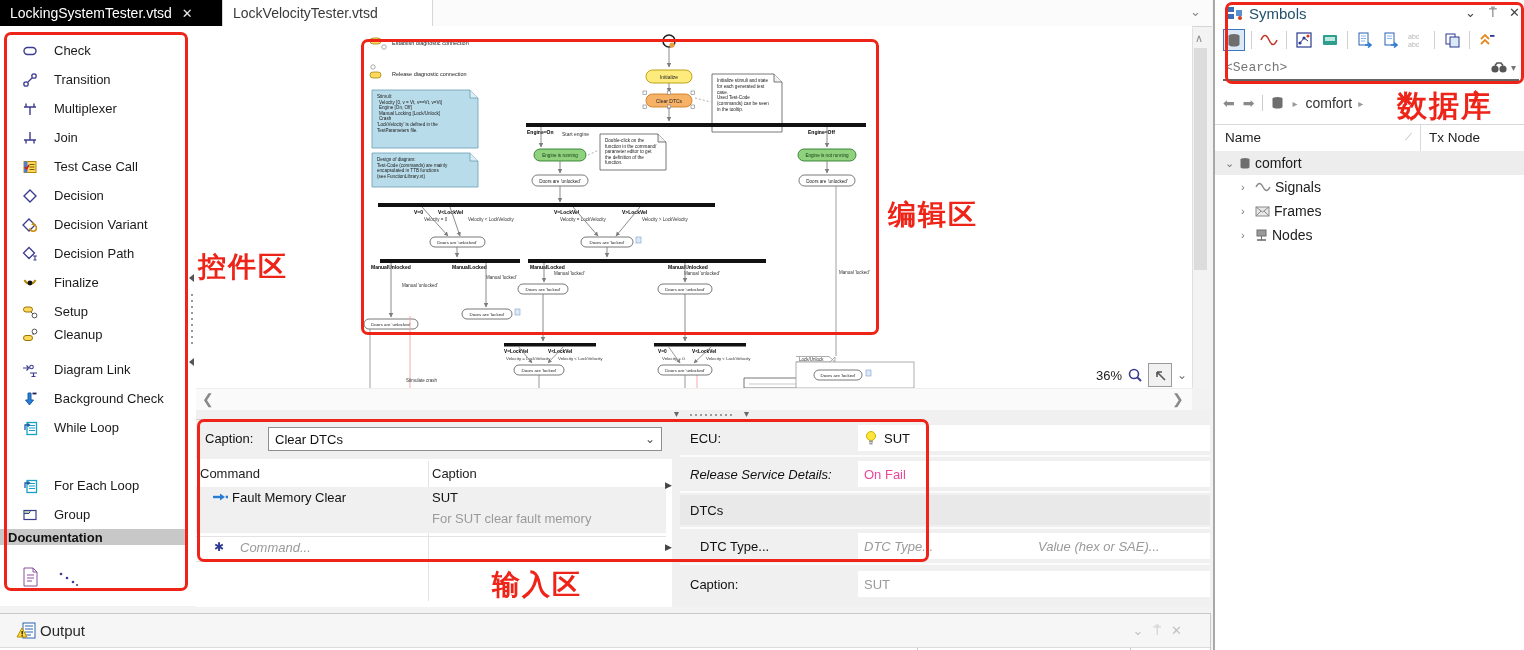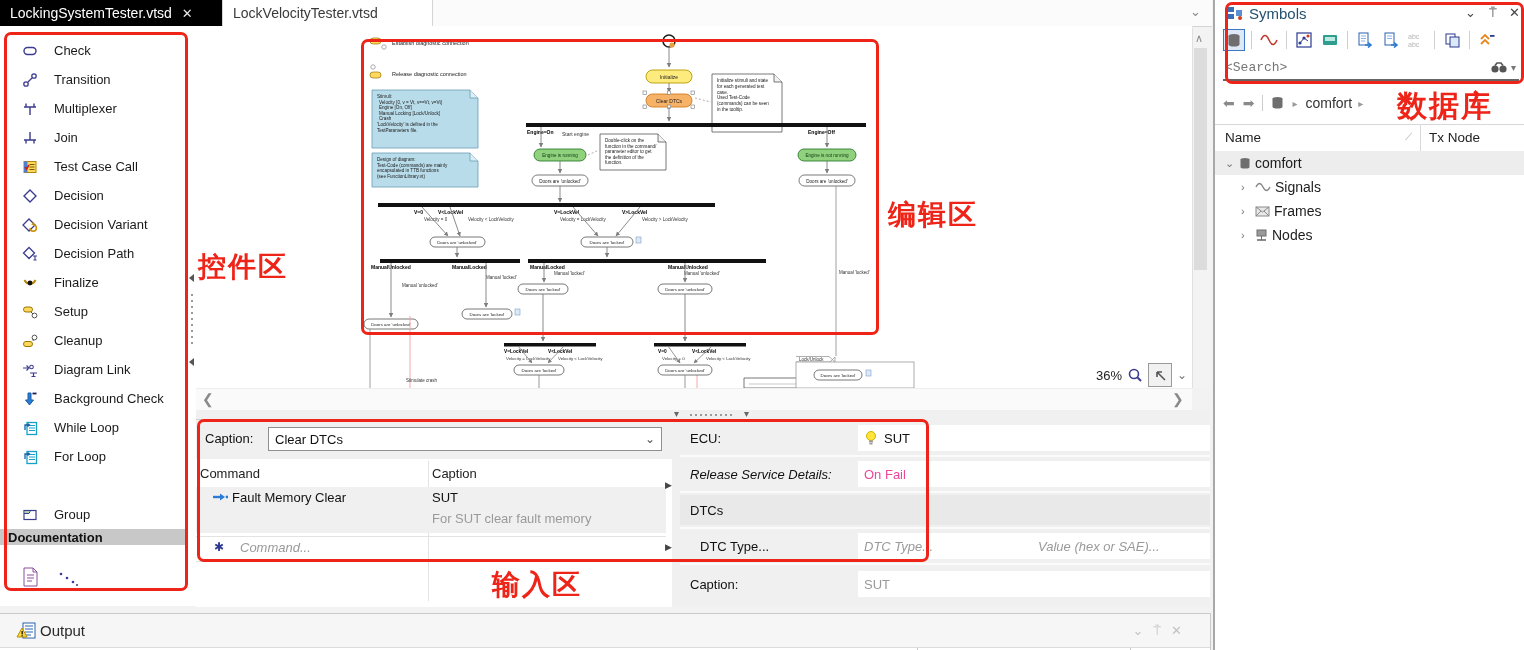--- a/index.html
+++ b/index.html
@@ -176,21 +176,21 @@
     <div class="tb-row" style="top:271px">
       <span class="tb-ic">
           <svg width="18" height="18">
             <rect x="2.5" y="4" width="9" height="5" rx="2.5" fill="#ffd95e" stroke="#9a7500"></rect>
             <circle cx="13.5" cy="12.5" r="2.4" fill="none" stroke="#555"></circle>
             <path d="M10 9 L12 11" stroke="#555"></path>
           </svg>
         </span>
       <span class="tb-lb">Setup</span>
     </div>
-    <div class="tb-row" style="top:300px">
+    <div class="tb-row" style="top:294px">
       <span class="tb-ic">
           <svg width="18" height="18">
             <circle cx="13.5" cy="5.5" r="2.4" fill="none" stroke="#555"></circle>
             <rect x="2.5" y="9.5" width="9" height="5" rx="2.5" fill="#ffd95e" stroke="#9a7500"></rect>
             <path d="M11.5 7.5 L12.5 9" stroke="#555"></path>
           </svg>
         </span>
       <span class="tb-lb">Cleanup</span>
     </div>
     <div class="tb-row" style="top:329px">
@@ -215,29 +215,29 @@
     <div class="tb-row" style="top:387px">
       <span class="tb-ic">
           <svg width="18" height="18">
             <rect x="6" y="3.5" width="9.5" height="12" fill="#fff" stroke="#19a0c8" stroke-width="1.3"></rect>
             <path d="M8 6.5 h6 M8 9 h6 M8 11.5 h6" stroke="#19a0c8"></path>
             <path d="M4 11 V6 h4 M6.5 4.5 L8.5 6 L6.5 7.5" stroke="#1b5ea8" stroke-width="1.3" fill="none"></path>
           </svg>
         </span>
       <span class="tb-lb">While Loop</span>
     </div>
-    <div class="tb-row" style="top:416px">
+    <div class="tb-row" style="top:445px">
       <span class="tb-ic">
           <svg width="18" height="18">
             <rect x="6" y="3.5" width="9.5" height="12" fill="#fff" stroke="#19a0c8" stroke-width="1.3"></rect>
             <path d="M8 6.5 h6 M8 9 h6 M8 11.5 h6" stroke="#19a0c8"></path>
             <path d="M4 11 V6 h4 M6.5 4.5 L8.5 6 L6.5 7.5" stroke="#1b5ea8" stroke-width="1.3" fill="none"></path>
           </svg>
         </span>
-      <span class="tb-lb">For Loop</span>
+      <span class="tb-lb">For Each Loop</span>
     </div>
     <div class="tb-row" style="top:474px">
       <span class="tb-ic">
           <svg width="18" height="18">
             <rect x="3" y="4.5" width="12" height="9" fill="#fff" stroke="#3b3b8f" stroke-width="1.2"></rect>
             <path d="M3 7.5 L8 7.5 L9.5 4.5" stroke="#3b3b8f" fill="none"></path>
             <rect x="3.8" y="5.2" width="4" height="1.6" fill="#8fd17d"></rect>
           </svg>
         </span>
       <span class="tb-lb">Group</span>

